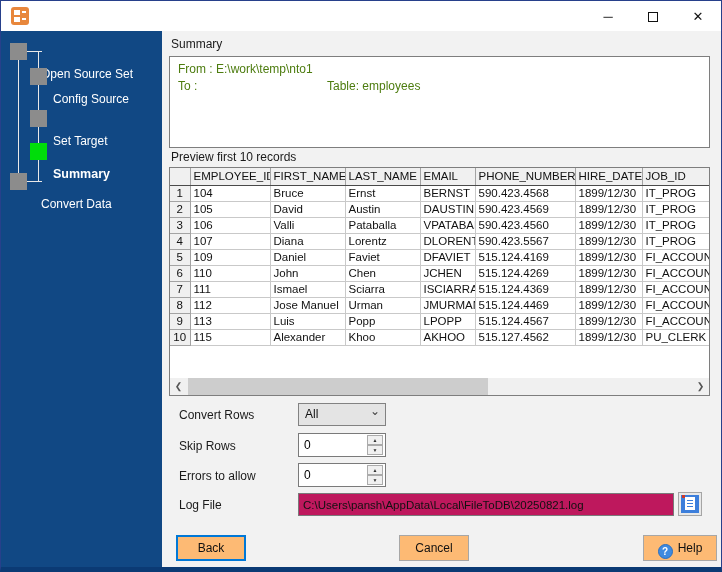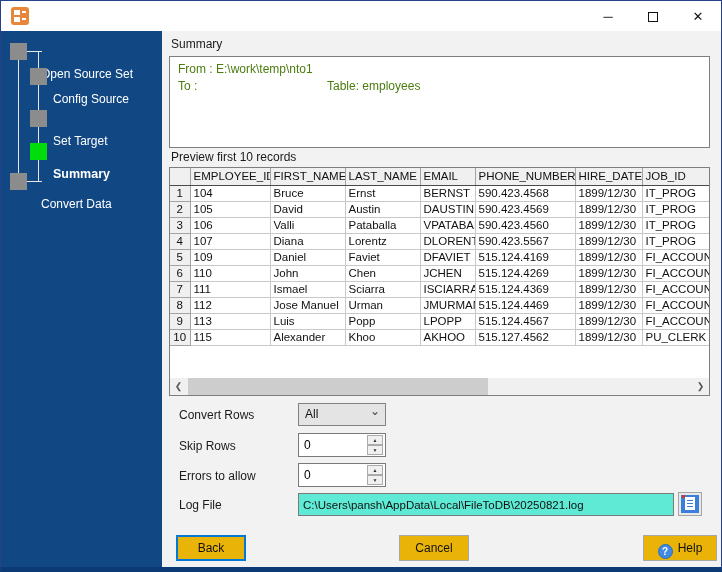--- a/index.html
+++ b/index.html
@@ -51,29 +51,29 @@
   .fld-label{ position:absolute; left:16px; font-size:12px; color:#1a1a1a; }
   .combo{ position:absolute; left:135px; width:88px; height:23px; background:#e4e4e4; border:1px solid #828282;
           font-size:12px; color:#111; line-height:21px; padding-left:6px; }
   .combo .chev{ position:absolute; right:5px; top:-3px; font-size:12px; color:#444; }
   .spinbox{ position:absolute; left:135px; width:88px; height:24px; background:#fff; border:1px solid #7a7a7a; }
   .spinbox input{ position:absolute; left:0; top:0; width:66px; height:22px; border:none; outline:none;
                   font-family:"Liberation Sans",sans-serif; font-size:12px; padding-left:5px; background:transparent;}
   .spin-btn{ position:absolute; right:2px; width:16px; height:10px; background:#f0f0f0; border:1px solid #ababab;
              font-size:5px; line-height:8px; text-align:center; color:#333; }
   .spin-up{ top:1px; } .spin-dn{ bottom:1px; }
-  .text-input{ position:absolute; left:135px; width:376px; height:23px; border:1px solid #7a7a7a; background:#5eead4;
+  .text-input{ position:absolute; left:135px; width:376px; height:23px; border:1px solid #7a7a7a; background:#be185d;
                font-family:"Liberation Sans",sans-serif; font-size:11.5px; padding:0 4px; color:#111; }
   .browse-btn{ position:absolute; left:515px; width:24px; height:24px; background:#e8e8e8; border:1px solid #a5a5a5; }
   .browse-btn .blue{ position:absolute; left:2px; top:2px; width:18px; height:18px; background:#3c7edb; }
   .browse-btn .page{ position:absolute; left:4px; top:2px; width:10px; height:13px; background:#fff; }
   .browse-btn .pl{ position:absolute; left:2px; width:6px; height:1px; background:#3c7edb; }
   .browse-btn .dot{ position:absolute; left:1px; top:0px; width:3px; height:3px; background:#d03a2b; }
   
-  .btn{ position:absolute; top:504px; width:70px; height:26px; background:#eab308; border:1px solid #a7a7a7;
+  .btn{ position:absolute; top:504px; width:70px; height:26px; background:#fdba74; border:1px solid #a7a7a7;
         font-size:12px; color:#111; text-align:center; line-height:24px; }
   .btn-back{ left:13px; border:2px solid #0078d7; line-height:22px; }
   .btn-next{ left:125px; }
   .btn-cancel{ left:236px; }
   .btn-help{ left:480px; width:74px; }
   .help-ic{ display:inline-block; width:15px; height:15px; border-radius:50%; background:#3f8ae0; border:1px solid #2a6fc0;
             color:#fff; font-size:10px; font-weight:bold; line-height:14px; vertical-align:-3px; margin-right:5px; text-align:center;}
 </style>
 </head>
 <body>

